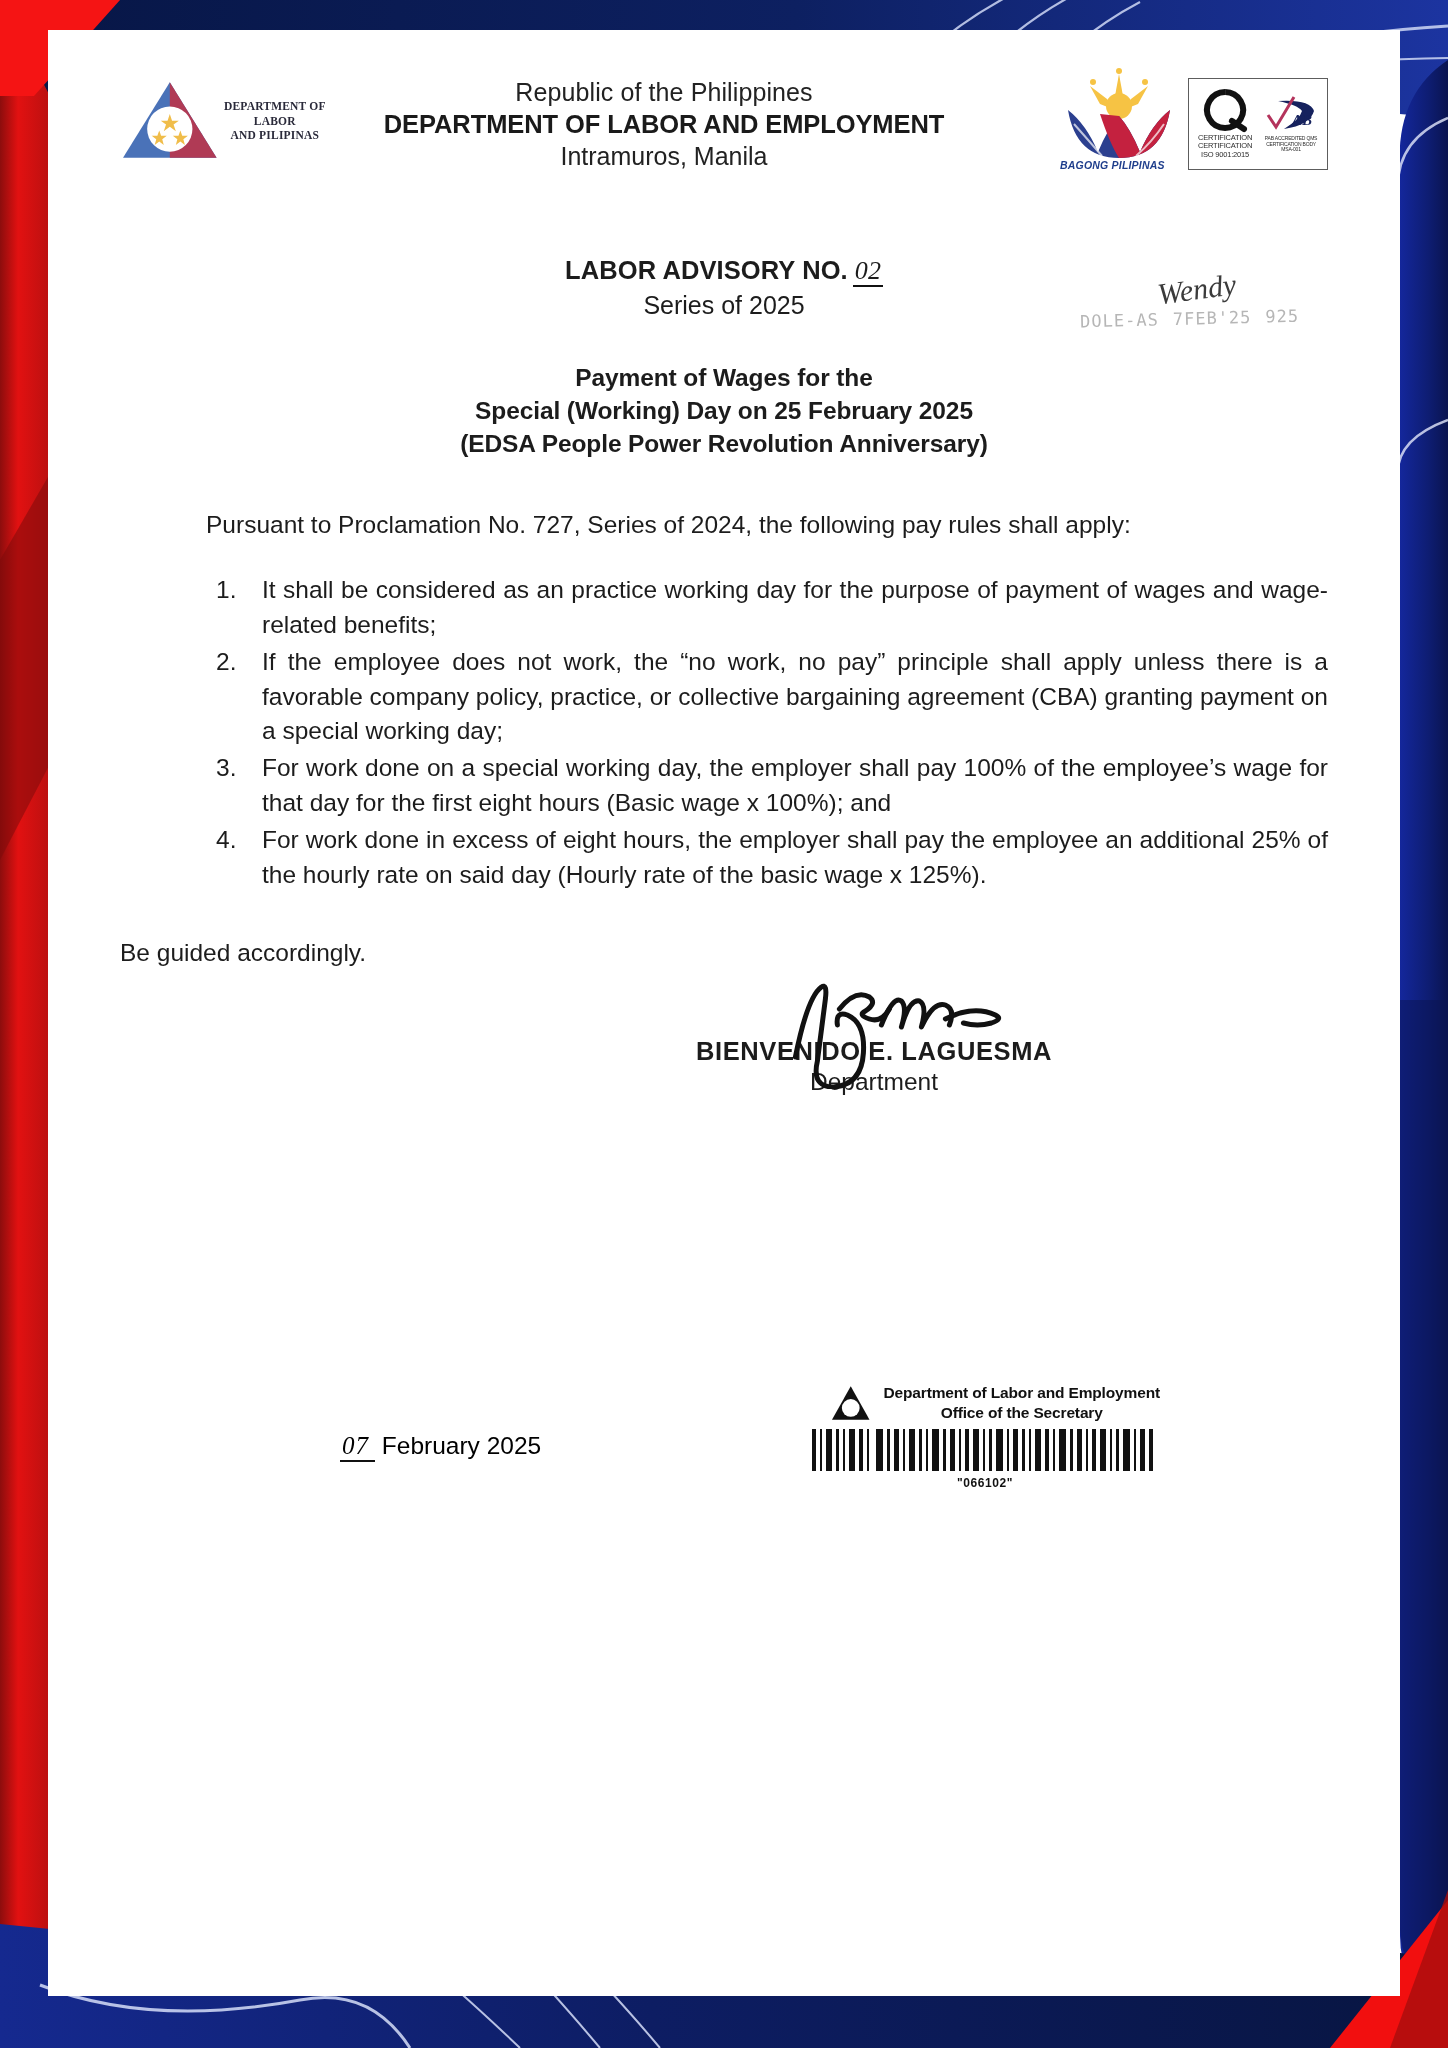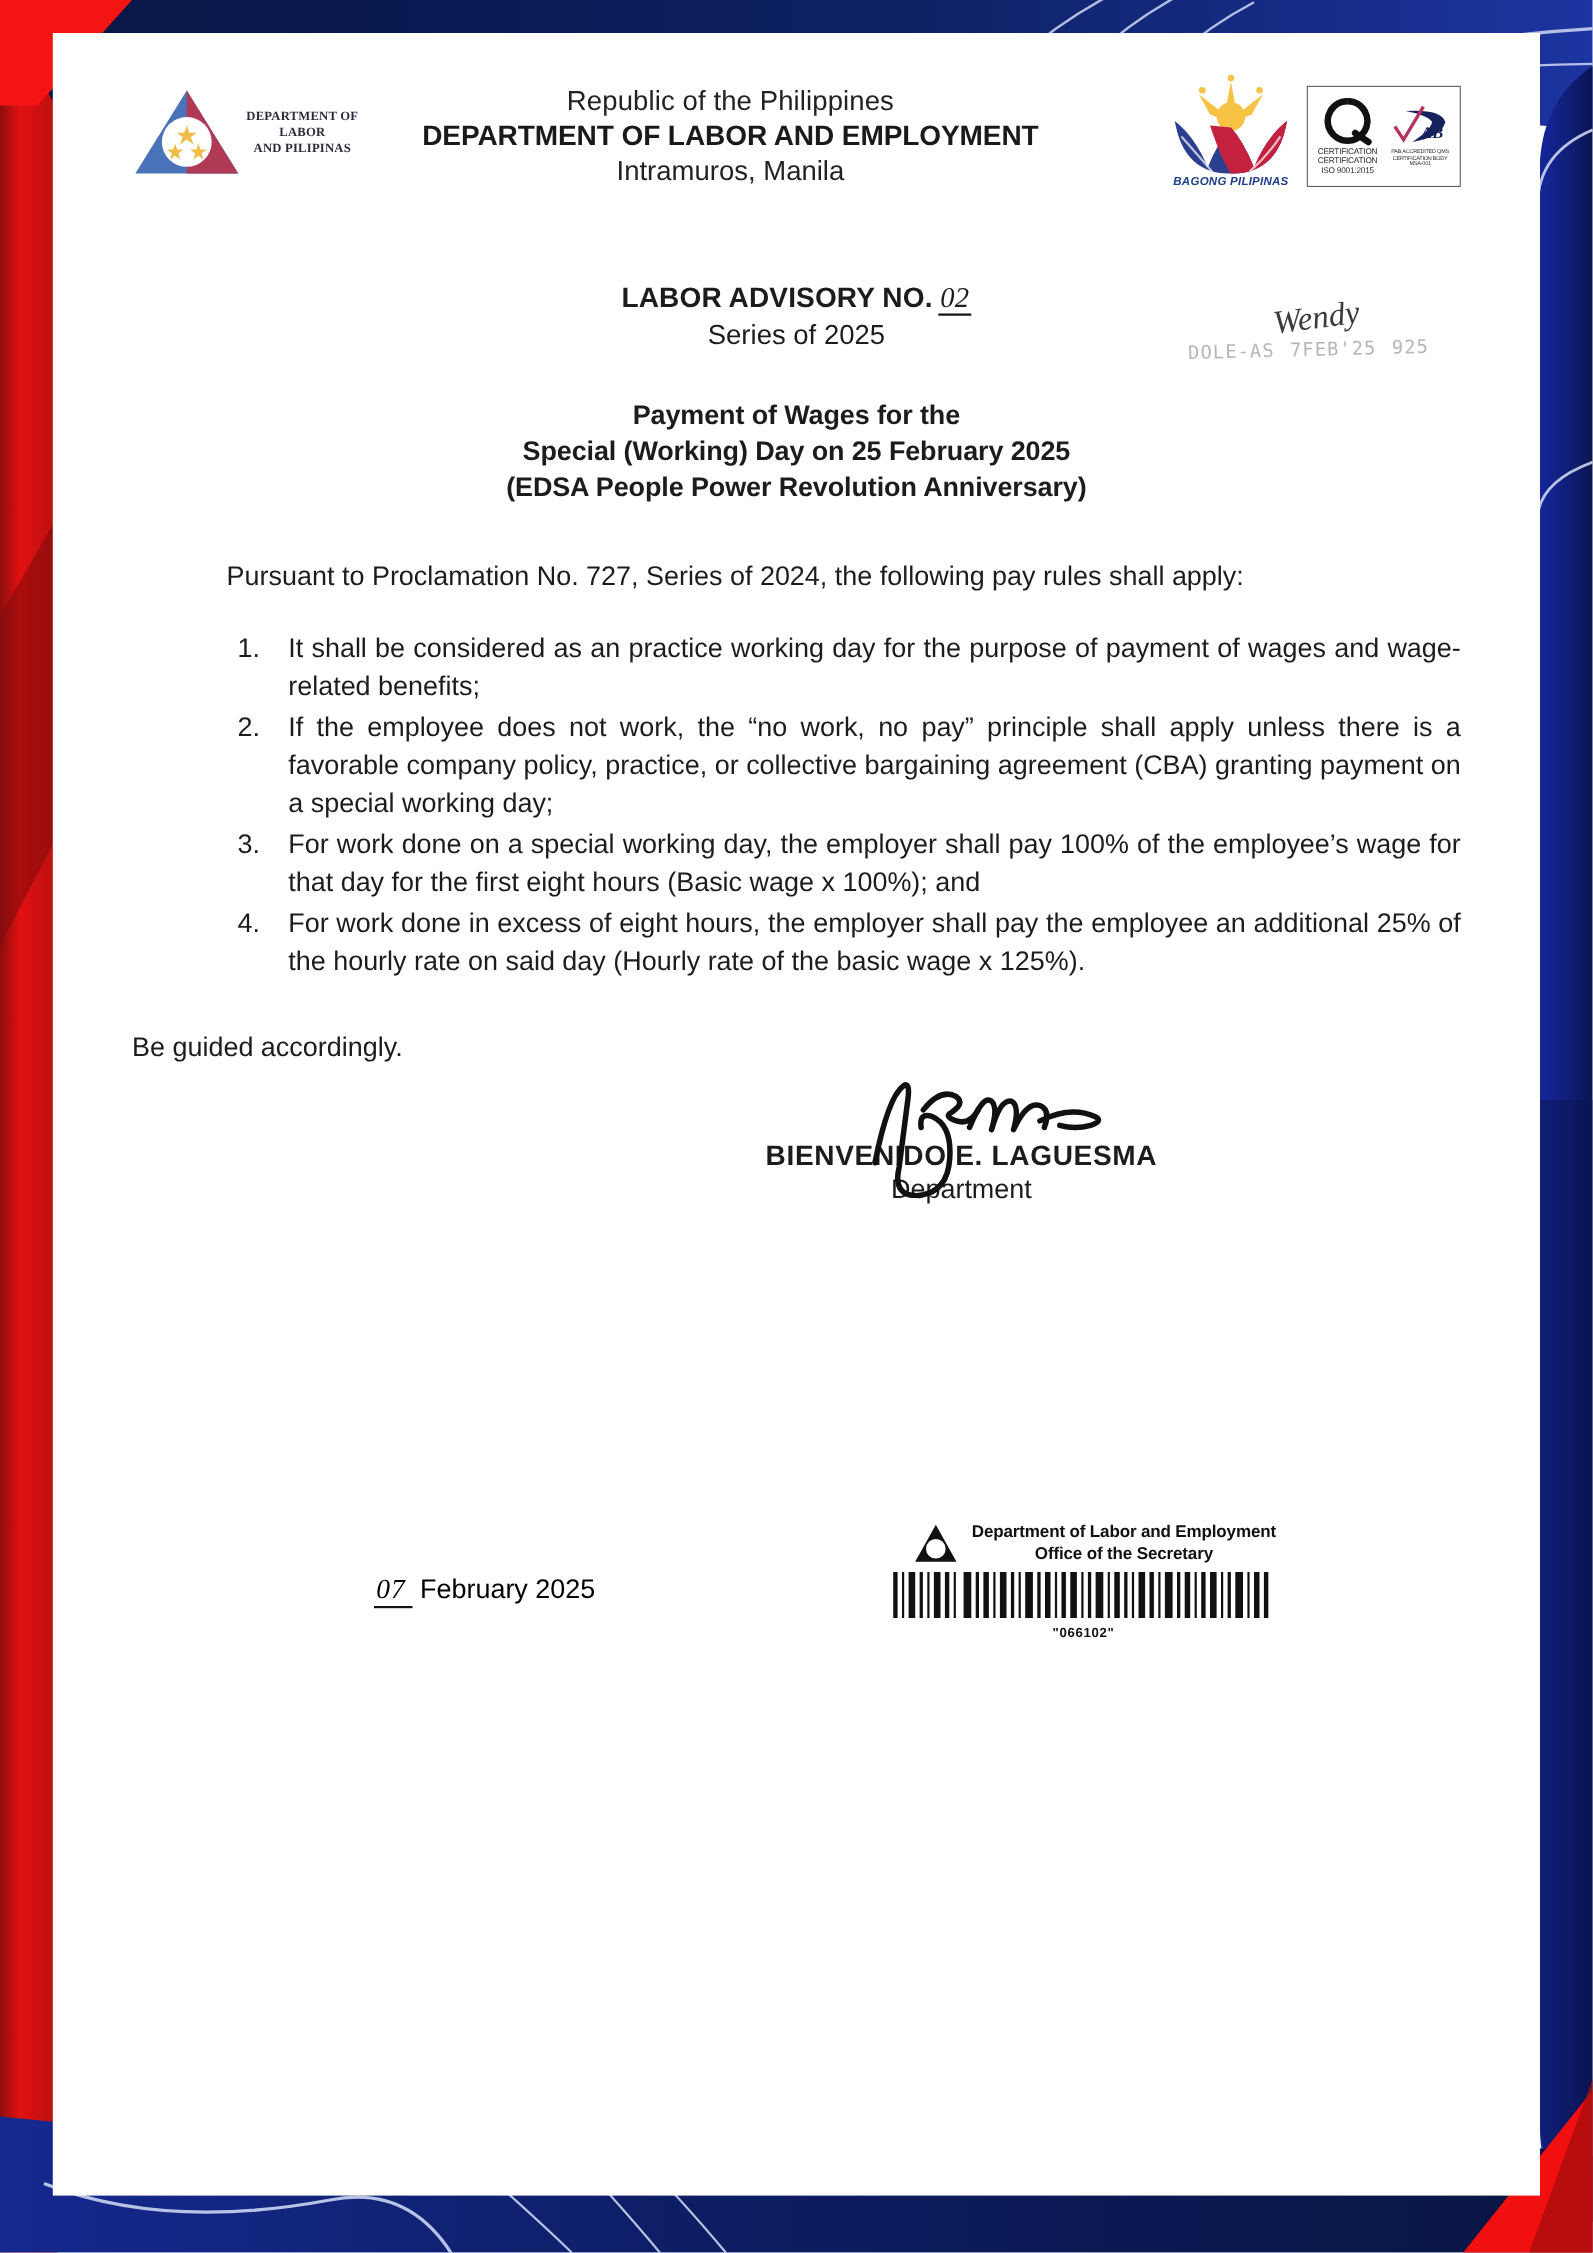--- a/index.html
+++ b/index.html
@@ -92,21 +92,21 @@
   .lh-line3 { font-size: 25px; color: #222; margin-top: 3px; }
 
   .lh-right {
     width: 330px;
     display: flex;
     align-items: flex-start;
     justify-content: flex-end;
     gap: 10px;
     padding-top: 8px;
   }
-  .bp-wrap { display:flex; flex-direction:column; align-items:center;margin-left:35px; }
+  .bp-wrap { display:flex; flex-direction:column; align-items:flex-start;margin-left:35px; }
   .bp-cap {
     font-size: 10.5px;
     font-weight: bold;
     font-style: italic;
     color: #1f3e8c;
     letter-spacing: .2px;
     margin-top: 1px;
   }
   .cert-box {
     width: 140px;

